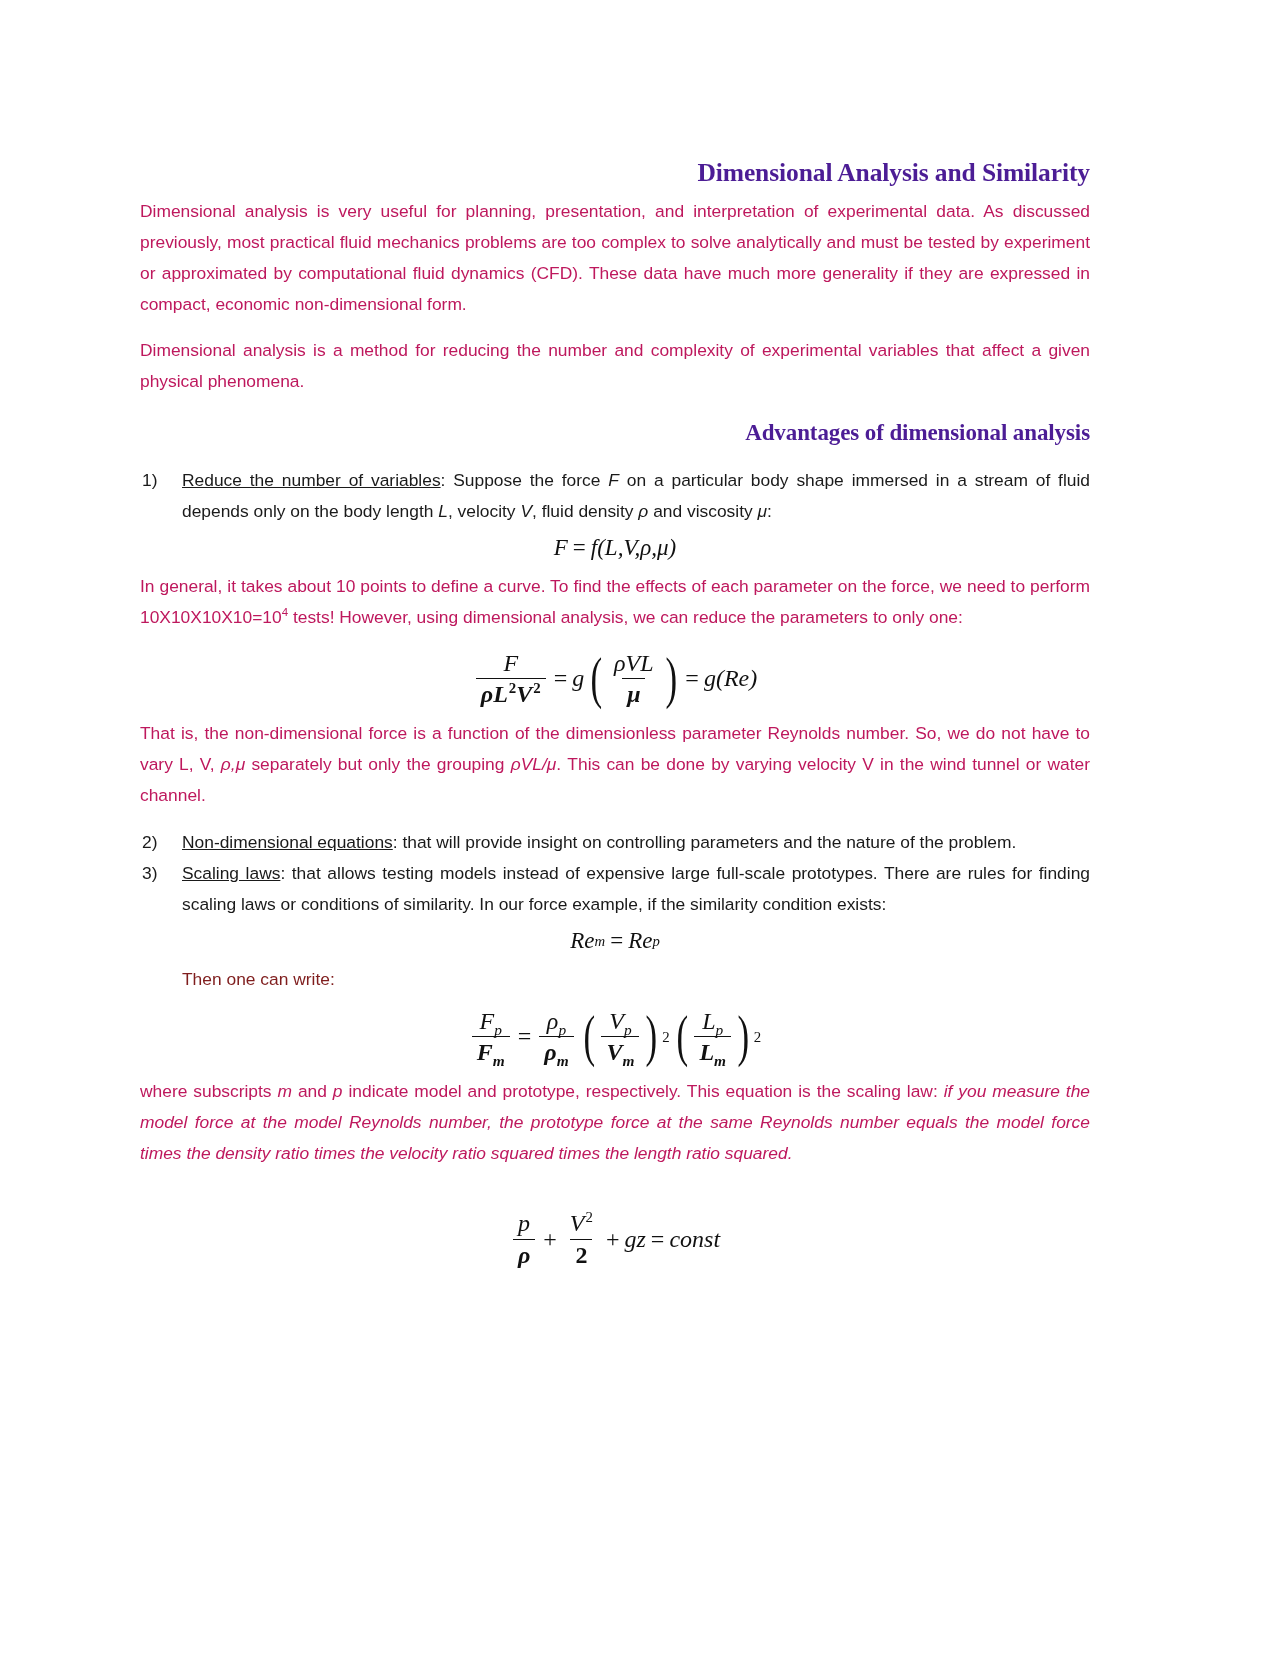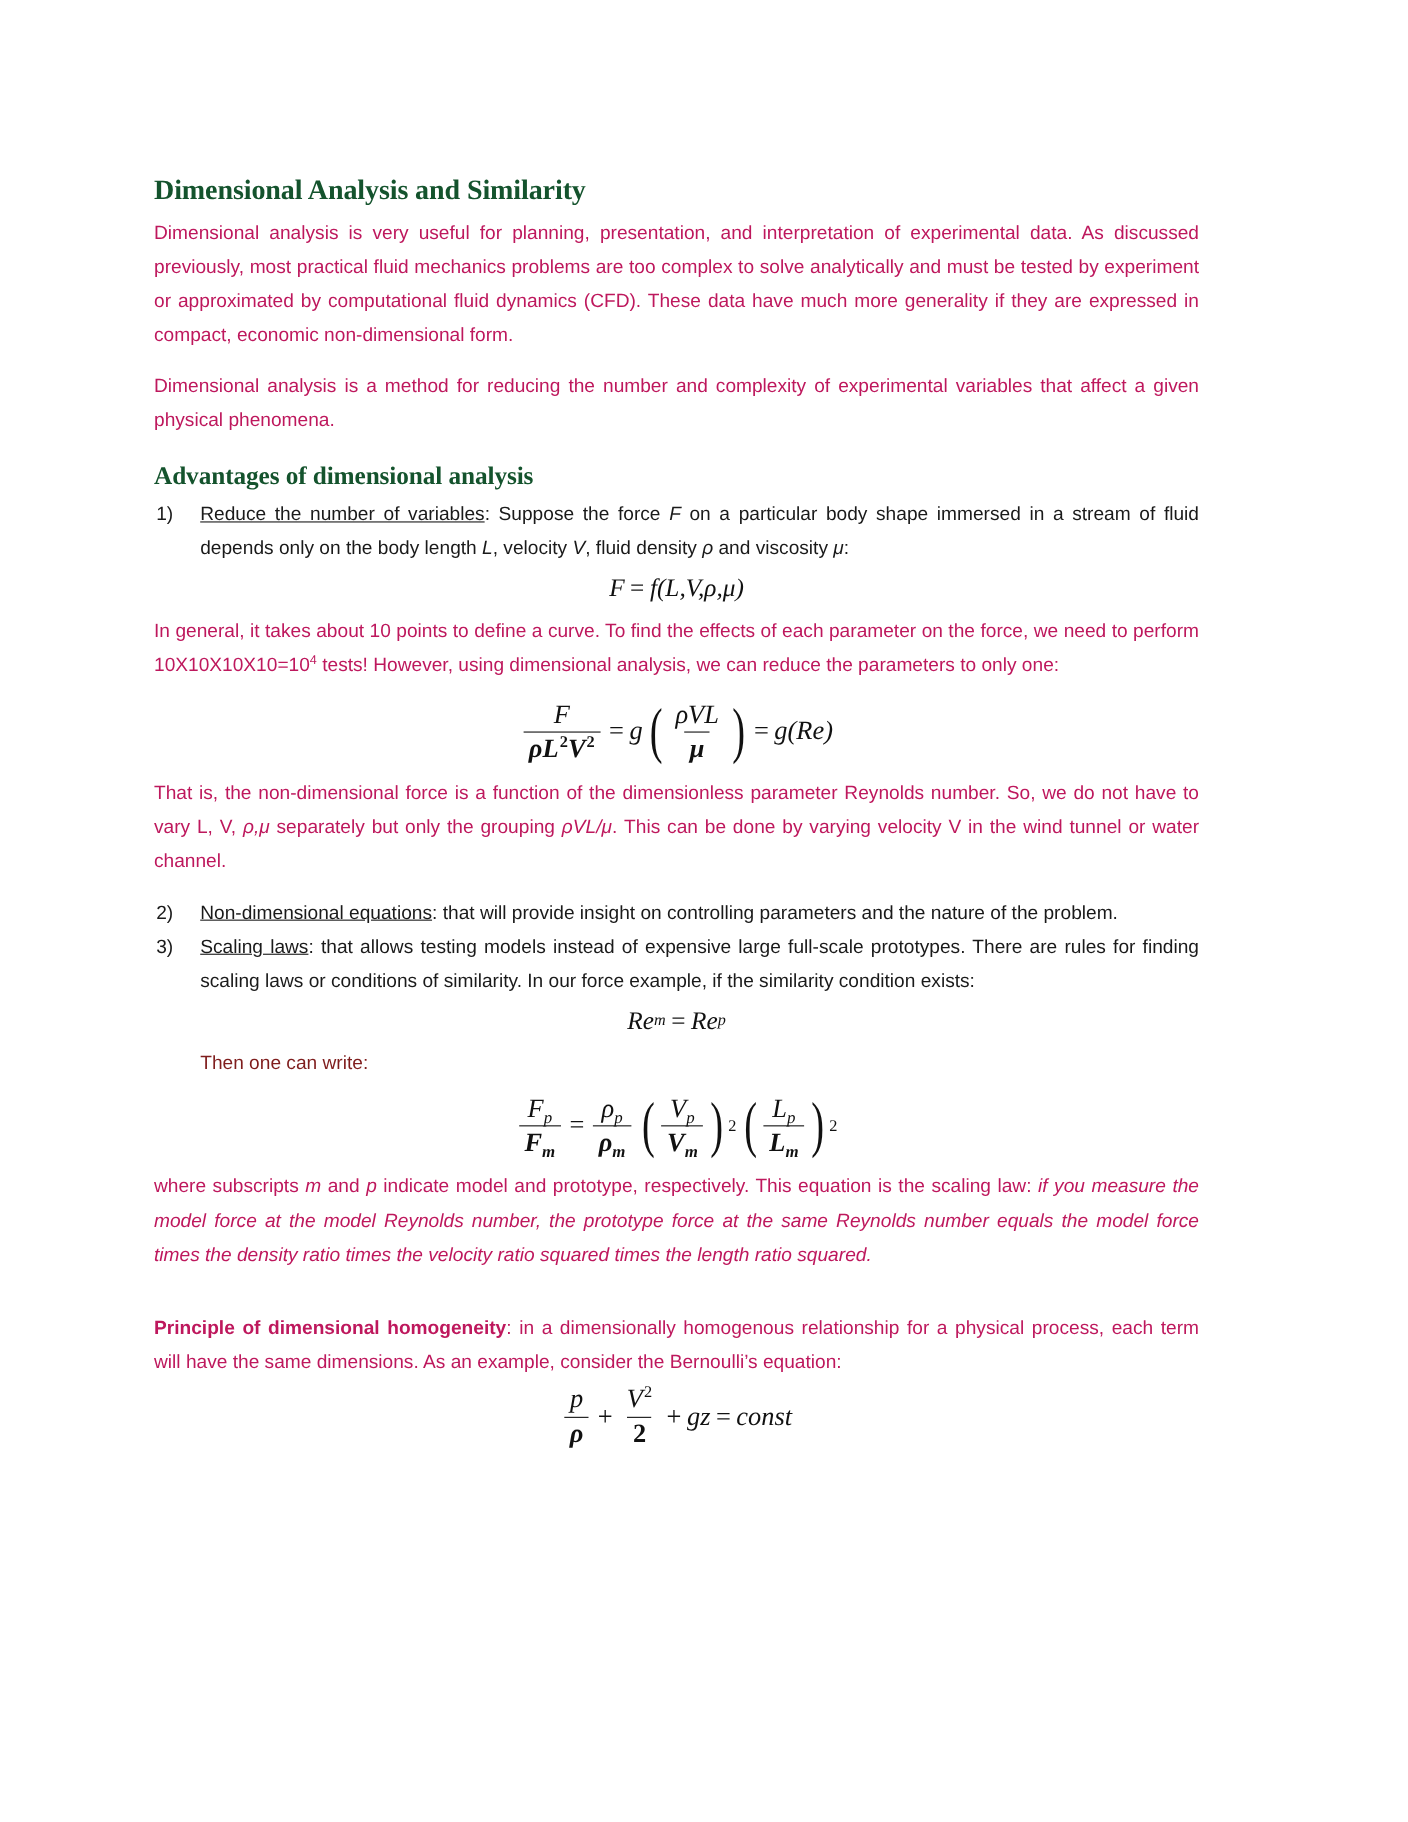--- a/index.html
+++ b/index.html
@@ -21,27 +21,28 @@
     background: #ffffff;
     box-sizing: border-box;
     padding: 158px 190px 60px 140px;
   }
   .content {
     width: 950px;
   }
 
   h1.doc-heading, h2.doc-heading {
     font-family: "Liberation Serif", serif;
-    color: #14532d;
+    color: #4c1d95;
     font-weight: bold;
     margin: 0 0 7px 0;
     letter-spacing: -0.1px;
+    text-align: right;
   }
   h1.doc-heading { font-size: 25.5px; line-height: 1.2; }
-  h2.doc-heading { font-size: 23px; line-height: 1.2; margin-top: 22px; margin-bottom: 5px; }
+  h2.doc-heading { font-size: 23px; line-height: 1.2; margin-top: 22px; margin-bottom: 18px; }
 
   p.body-text {
     font-size: 17.4px;
     line-height: 1.78;
     text-align: justify;
     margin: 0 0 16px 0;
     color: #be185d;
   }
   p.body-text.tight { margin-bottom: 0; }
 
@@ -244,21 +245,20 @@
         </span>
         <span class="paren r">)</span>
           <span class="sup">2</span>
       </span>
     </div>
 
     <p class="body-text"><span>where subscripts </span><span class="i">m</span><span> and </span><span class="i">p</span><span> indicate model and prototype, respectively. This equation is the scaling law: </span><span class="i">if you measure the model force at the model Reynolds number, the prototype force at the same Reynolds number equals the model force times the density ratio times the velocity ratio squared times the length ratio squared.</span></p>
 
     <div class="spacer-md"></div>
 
-    <p class="body-text tight"><span class="b">Principle of dimensional homogeneity</span><span>: in a dimensionally homogenous relationship for a physical process, each term will have the same dimensions. As an example, consider the Bernoulli’s equation:</span></p>
 
     <div class="math eq-bern" style="margin-top:4px;margin-bottom:4px;">
       <span class="m-row">
         <span class="frac">
           <span class="num mi">p</span>
           <span class="den mi">ρ</span>
         </span>
         <span class="mo">+</span>
         <span class="frac">
           <span class="num"><span class="mi">V</span><span class="sup">2</span></span>

